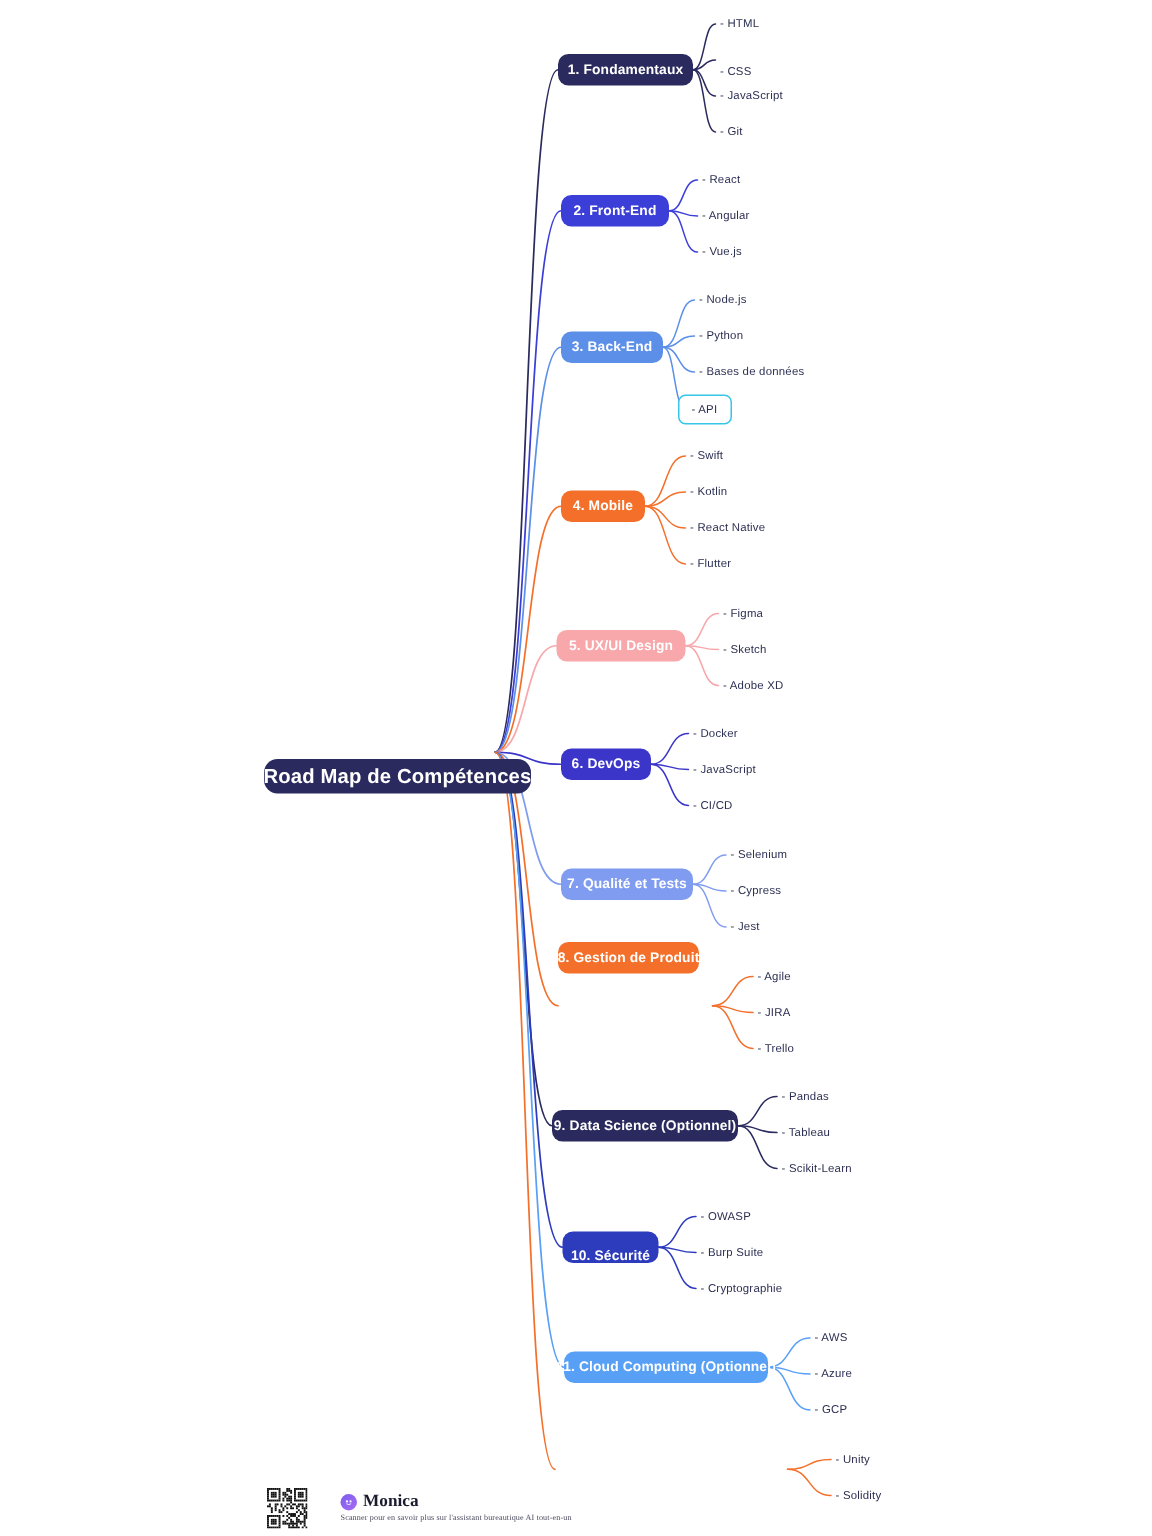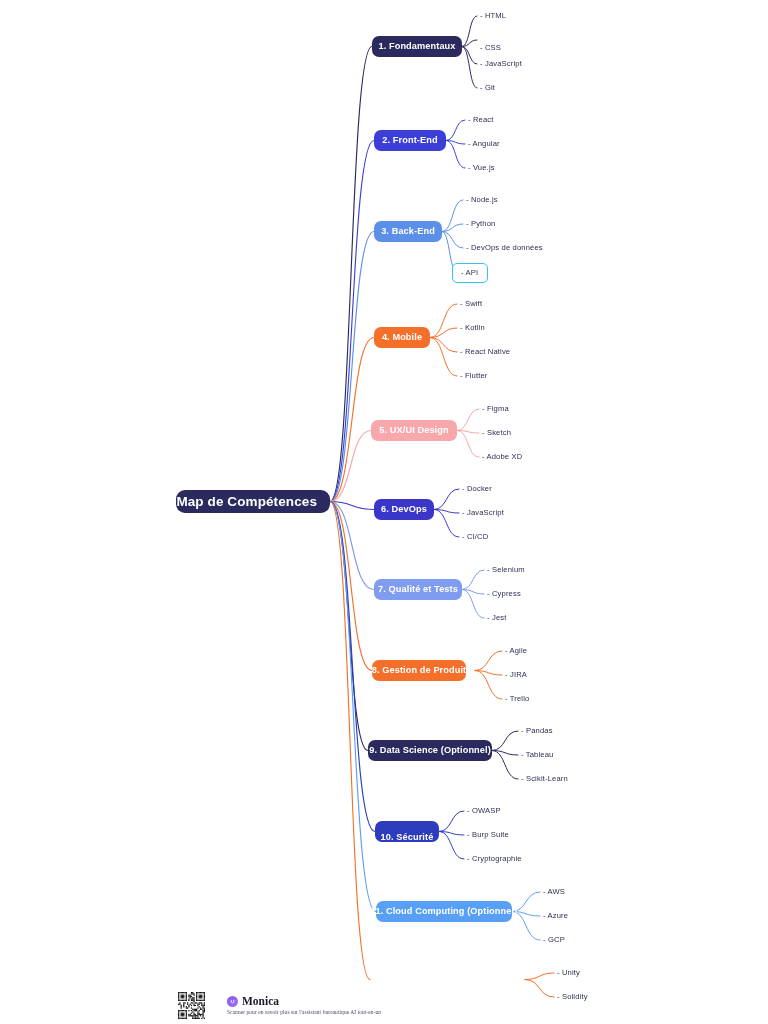--- a/index.html
+++ b/index.html
@@ -146,42 +146,42 @@
       <path d="M 439 831.5 C 452.75 831.5, 450.25 835, 464 835" stroke="#2d3bbd" stroke-width="1" fill="none" stroke-linecap="round"></path>
       <path d="M 439 831.5 C 452.75 831.5, 450.25 859, 464 859" stroke="#2d3bbd" stroke-width="1" fill="none" stroke-linecap="round"></path>
       <path d="M 330 501.5 C 355.3 501.5, 350.7 911.5, 376 911.5" stroke="#58a0f5" stroke-width="1.15" fill="none" stroke-linecap="round"></path>
       <path d="M 512 911.5 C 527.4 911.5, 524.6 892, 540 892" stroke="#58a0f5" stroke-width="1" fill="none" stroke-linecap="round"></path>
       <path d="M 512 911.5 C 527.4 911.5, 524.6 916, 540 916" stroke="#58a0f5" stroke-width="1" fill="none" stroke-linecap="round"></path>
       <path d="M 512 911.5 C 527.4 911.5, 524.6 940, 540 940" stroke="#58a0f5" stroke-width="1" fill="none" stroke-linecap="round"></path>
       <path d="M 330 501.5 C 352 501.5, 348 979.5, 370 979.5" stroke="#f4702a" stroke-width="1.15" fill="none" stroke-linecap="round"></path>
       <path d="M 525 979.5 C 540.95 979.5, 538.05 973, 554 973" stroke="#f4702a" stroke-width="1" fill="none" stroke-linecap="round"></path>
       <path d="M 525 979.5 C 540.95 979.5, 538.05 997, 554 997" stroke="#f4702a" stroke-width="1" fill="none" stroke-linecap="round"></path>
     </svg>
-<div class="node root" style="left: 176px; top: 490px; width: 154px; height: 23px; background: rgb(42, 42, 94); color: rgb(255, 255, 255); justify-content: flex-end;">
+<div class="node root" style="left: 176px; top: 506px; width: 178px; height: 23px; background: rgb(42, 42, 94); color: rgb(255, 255, 255);">
       <span>Road Map de Compétences</span>
     </div>
     <div class="node branch" style="left: 372px; top: 36px; width: 90px; height: 21px; background: rgb(42, 42, 94);">
       <span>1. Fondamentaux</span>
     </div>
     <div class="leaf" style="left: 480px; top: 12px;"><span>- HTML</span></div>
     <div class="leaf" style="left: 480px; top: 44px;"><span>- CSS</span></div>
     <div class="leaf" style="left: 480px; top: 60px;"><span>- JavaScript</span></div>
     <div class="leaf" style="left: 480px; top: 84px;"><span>- Git</span></div>
     <div class="node branch" style="left: 374px; top: 130px; width: 72px; height: 21px; background: rgb(59, 63, 216);">
       <span>2. Front-End</span>
     </div>
     <div class="leaf" style="left: 468px; top: 116px;"><span>- React</span></div>
     <div class="leaf" style="left: 468px; top: 140px;"><span>- Angular</span></div>
     <div class="leaf" style="left: 468px; top: 164px;"><span>- Vue.js</span></div>
     <div class="node branch" style="left: 374px; top: 221px; width: 68px; height: 21px; background: rgb(91, 143, 232);">
       <span>3. Back-End</span>
     </div>
     <div class="leaf" style="left: 466px; top: 196px;"><span>- Node.js</span></div>
     <div class="leaf" style="left: 466px; top: 220px;"><span>- Python</span></div>
-    <div class="leaf" style="left: 466px; top: 244px;"><span>- DevOps de données</span></div>
+    <div class="leaf" style="left: 466px; top: 244px;"><span>- Bases de données</span></div>
     <div class="leaf selected" style="left: 452px; top: 263px;"><span>- API</span></div>
     <div class="node branch" style="left: 374px; top: 327px; width: 56px; height: 21px; background: rgb(244, 112, 42);">
       <span>4. Mobile</span>
     </div>
     <div class="leaf" style="left: 460px; top: 300px;"><span>- Swift</span></div>
     <div class="leaf" style="left: 460px; top: 324px;"><span>- Kotlin</span></div>
     <div class="leaf" style="left: 460px; top: 348px;"><span>- React Native</span></div>
     <div class="leaf" style="left: 460px; top: 372px;"><span>- Flutter</span></div>
     <div class="node branch" style="left: 371px; top: 420px; width: 86px; height: 21px; background: rgb(248, 167, 171);">
       <span>5. UX/UI Design</span>
@@ -194,21 +194,21 @@
     </div>
     <div class="leaf" style="left: 462px; top: 485px;"><span>- Docker</span></div>
     <div class="leaf" style="left: 462px; top: 509px;"><span>- JavaScript</span></div>
     <div class="leaf" style="left: 462px; top: 533px;"><span>- CI/CD</span></div>
     <div class="node branch" style="left: 374px; top: 579px; width: 88px; height: 21px; background: rgb(127, 156, 240);">
       <span>7. Qualité et Tests</span>
     </div>
     <div class="leaf" style="left: 487px; top: 566px;"><span>- Selenium</span></div>
     <div class="leaf" style="left: 487px; top: 590px;"><span>- Cypress</span></div>
     <div class="leaf" style="left: 487px; top: 614px;"><span>- Jest</span></div>
-    <div class="node branch" style="left: 372px; top: 660px; width: 94px; height: 21px; background: rgb(244, 112, 42);">
+    <div class="node branch" style="left: 372px; top: 628px; width: 94px; height: 21px; background: rgb(244, 112, 42);">
       <span>8. Gestion de Produit</span>
     </div>
     <div class="leaf" style="left: 505px; top: 647px;"><span>- Agile</span></div>
     <div class="leaf" style="left: 505px; top: 671px;"><span>- JIRA</span></div>
     <div class="leaf" style="left: 505px; top: 695px;"><span>- Trello</span></div>
     <div class="node branch" style="left: 368px; top: 740px; width: 124px; height: 21px; background: rgb(42, 42, 94);">
       <span>9. Data Science (Optionnel)</span>
     </div>
     <div class="leaf" style="left: 521px; top: 727px;"><span>- Pandas</span></div>
     <div class="leaf" style="left: 521px; top: 751px;"><span>- Tableau</span></div>

